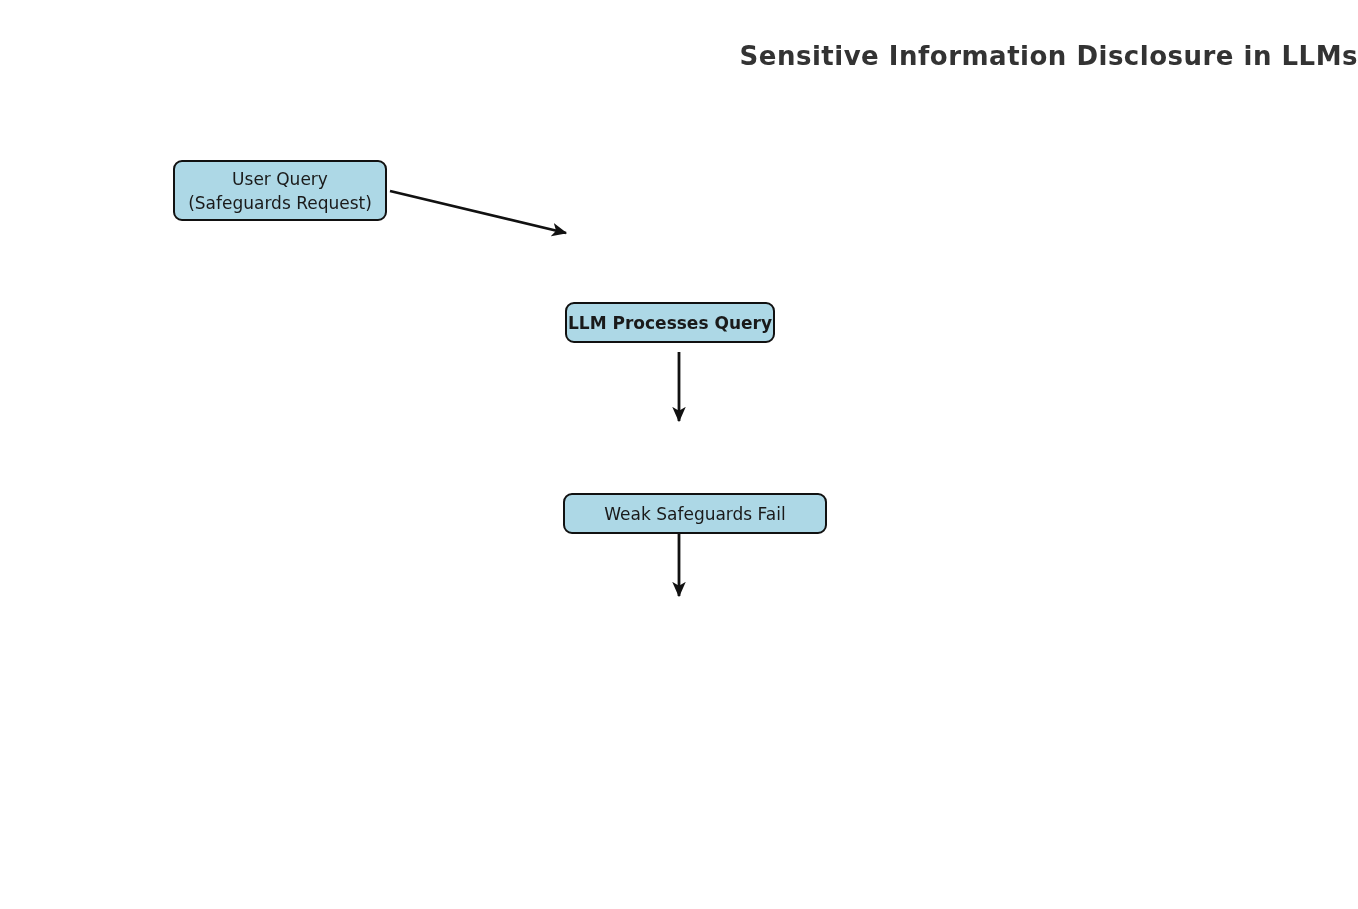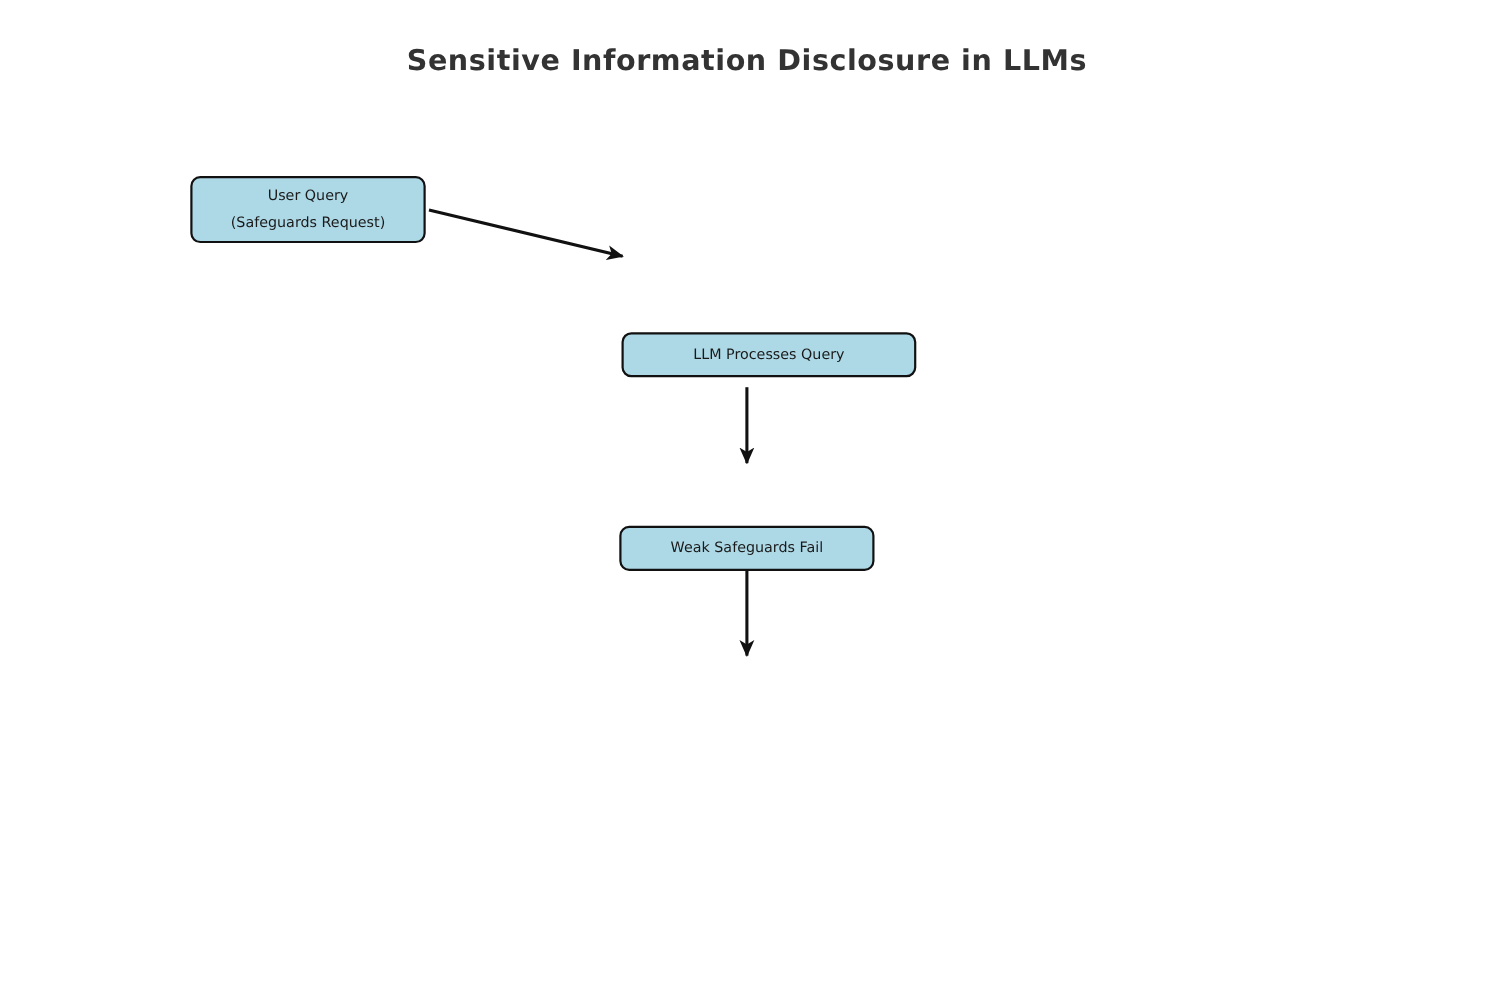--- a/index.html
+++ b/index.html
@@ -13,44 +13,44 @@
     height: 909px;
     background: #ffffff;
     overflow: hidden;
     font-family: "DejaVu Sans", "Liberation Sans", sans-serif;
   }
   .diagram-title {
     position: absolute;
     left: 0;
     top: 41px;
     width: 100%;
-    text-align: center;
+    text-align: right;
     font-size: 26px;
     font-weight: bold;
     color: #333333;
     letter-spacing: 0.5px;
   }
   .node {
     position: absolute;
     box-sizing: border-box;
     background: #ADD8E6;
     border: 2px solid #111111;
     border-radius: 9px;
     display: flex;
     flex-direction: column;
     align-items: center;
     justify-content: center;
     text-align: center;
-    font-size: 13px;
+    font-size: 17px;
     color: #1a1a1a;
     line-height: 24px;
   }
   .node-user-query        { left: 173px; top: 160px; width: 214px; height: 61px; }
-  .node-llm-processes     { left: 565px; top: 302px; width: 268px; height: 41px; }
-  .node-weak-safeguards   { left: 563px; top: 478px; width: 232px; height: 41px; }
+  .node-llm-processes     { left: 565px; top: 302px; width: 210px; height: 41px; font-weight: bold; }
+  .node-weak-safeguards   { left: 563px; top: 493px; width: 264px; height: 41px; }
   .node-data-disclosed    { left: 546px; top: 654px; width: 266px; height: 41px; }
   .edges-overlay {
     position: absolute;
     left: 0;
     top: 0;
     width: 1358px;
     height: 909px;
     pointer-events: none;
   }
 </style>

